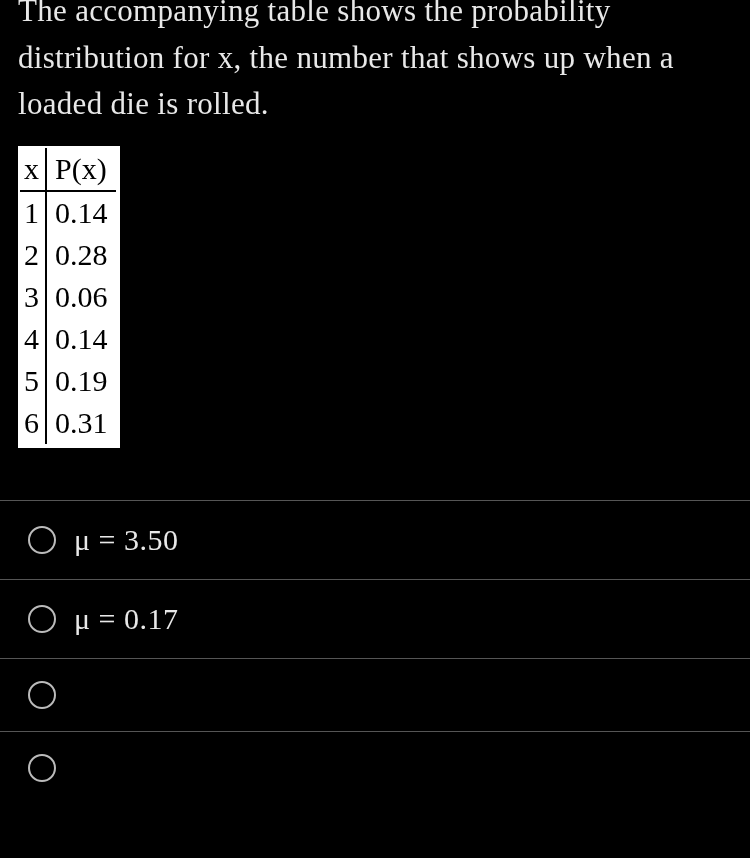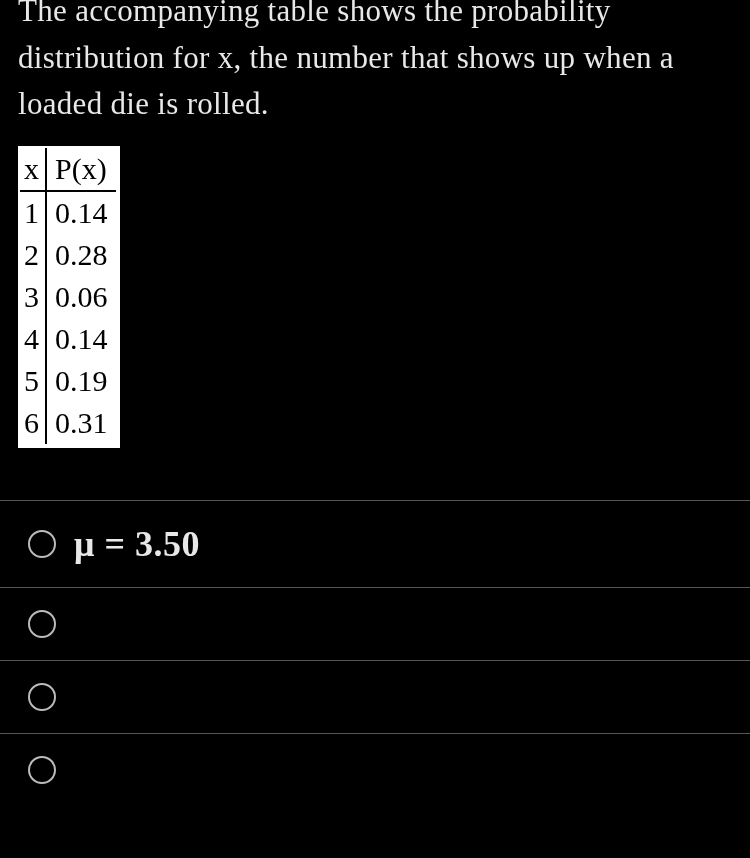--- a/index.html
+++ b/index.html
@@ -59,22 +59,22 @@
   .option:last-child { border-bottom: none; }
   .radio {
     width: 28px;
     height: 28px;
     border: 2.5px solid #bbb;
     border-radius: 50%;
     flex: 0 0 auto;
     margin-right: 18px;
   }
   .option-label {
-    font-size: 36px;
-    font-weight: 700;
+    font-size: 30px;
+    font-weight: 400;
     letter-spacing: 0.5px;
   }
 </style>
 </head>
 <body>
 
 
 
 <div class="question-text">The accompanying table shows the probability distribution for x, the number that shows up when a loaded die is rolled.</div>
 
@@ -115,20 +115,21 @@
   </table>
 </div>
 
 <div class="options">
   <div class="option">
     <span class="radio"></span>
     <span class="option-label">μ = 3.50</span>
   </div>
   <div class="option">
     <span class="radio"></span>
+    <span class="option-label">μ = 0.17</span>
   </div>
   <div class="option">
     <span class="radio"></span>
   </div>
   <div class="option">
     <span class="radio"></span>
   </div>
 </div>
 
 

